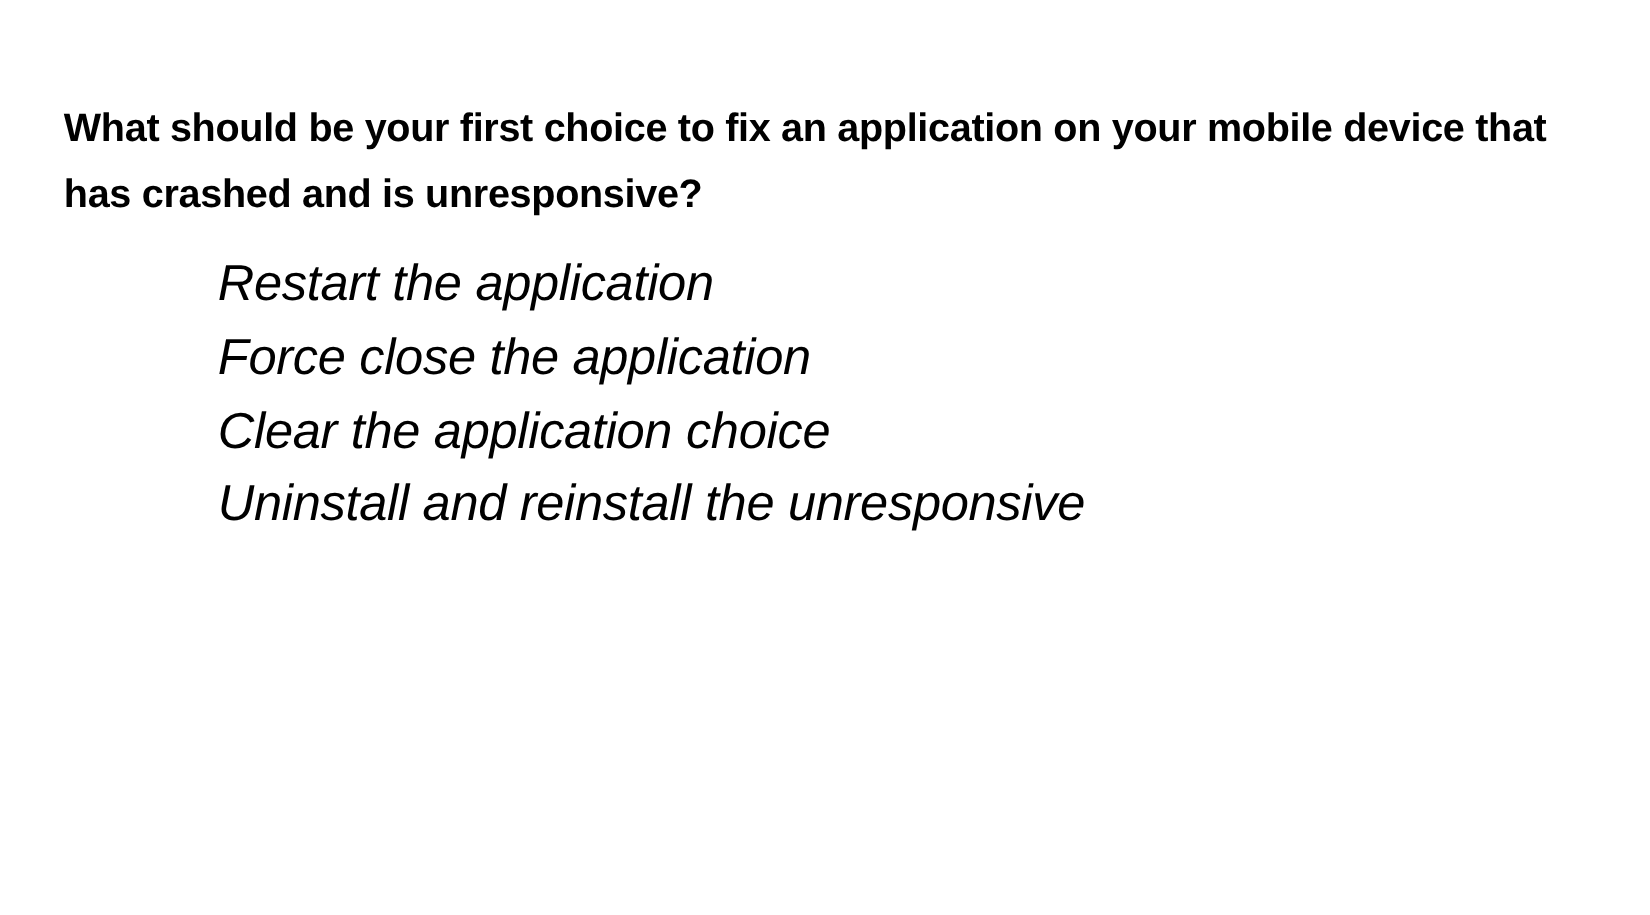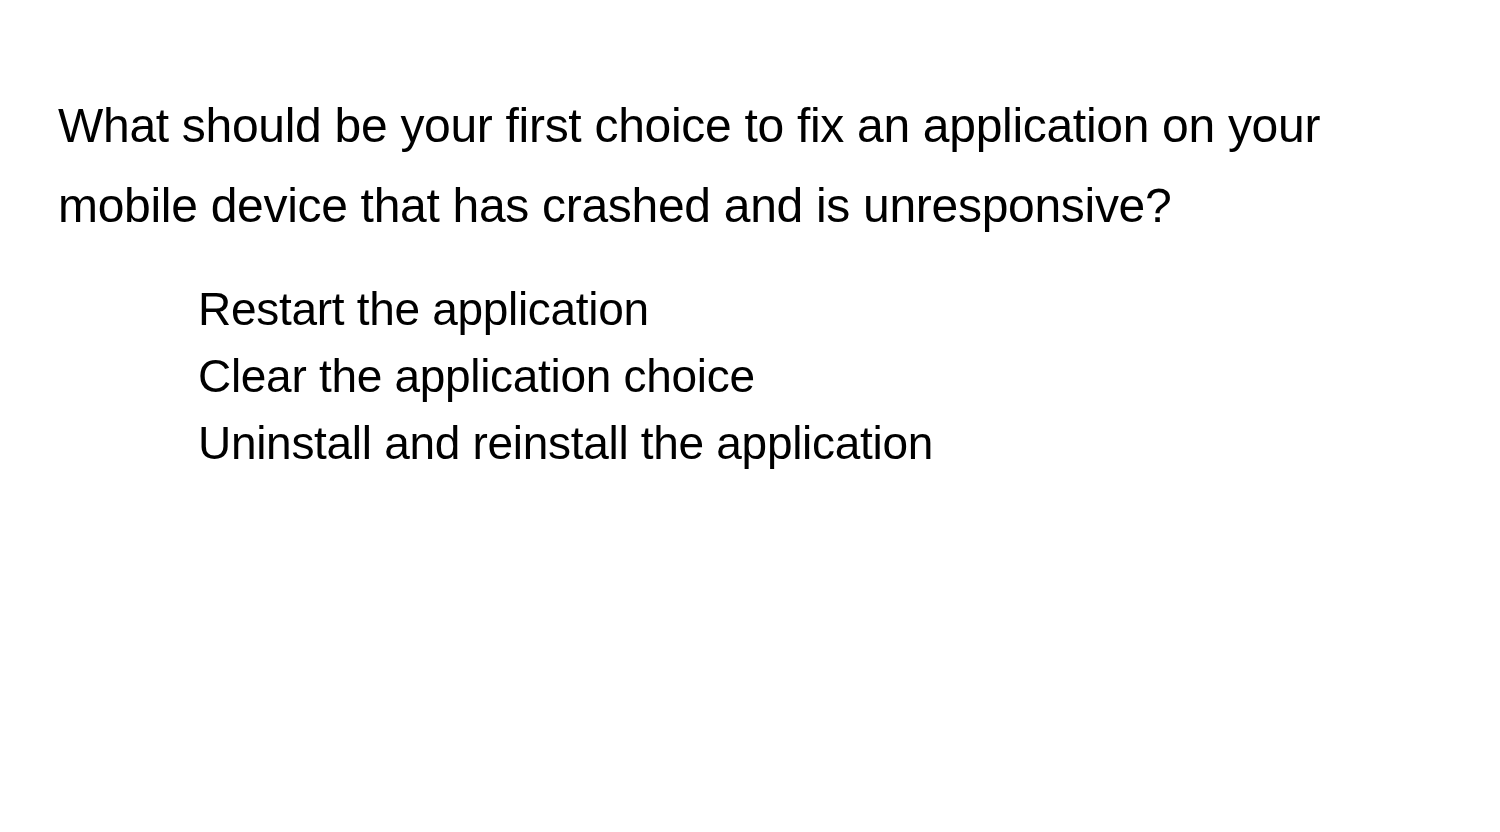--- a/index.html
+++ b/index.html
@@ -11,38 +11,40 @@
       width: 1500px;
       height: 832px;
       background: #ffffff;
       font-family: -apple-system, BlinkMacSystemFont, "Segoe UI", Helvetica, Arial, sans-serif;
       color: #000000;
       padding-top: 86px;
       padding-left: 58px;
       padding-right: 58px;
     }
     .question {
-      font-size: 48px;
+      font-size: 36px;
       line-height: 1.67;
-      font-weight: 400;
+      font-weight: 700;
       letter-spacing: -0.3px;
     }
     .options {
-      margin-top: 30px;
+      margin-top: 18px;
       padding-left: 140px;
+      font-style: italic;
     }
     .option {
       font-size: 46px;
       line-height: 1.45;
       font-weight: 400;
       letter-spacing: -0.3px;
     }
   </style>
 </head>
 <body>
 
 <div class="question">What should be your first choice to fix an application on your mobile device that has crashed and is unresponsive?</div>
 
 <div class="options">
   <div class="option">Restart the application</div>
+  <div class="option">Force close the application</div>
   <div class="option">Clear the application choice</div>
-  <div class="option">Uninstall and reinstall the application</div>
+  <div class="option">Uninstall and reinstall the unresponsive</div>
 </div>
 
 </body></html>

